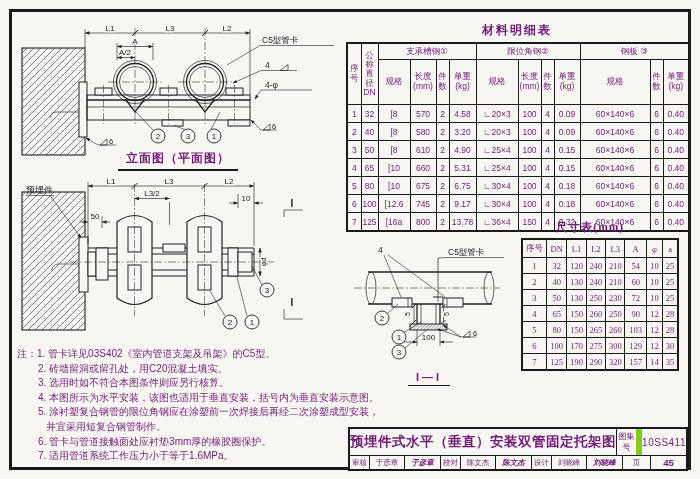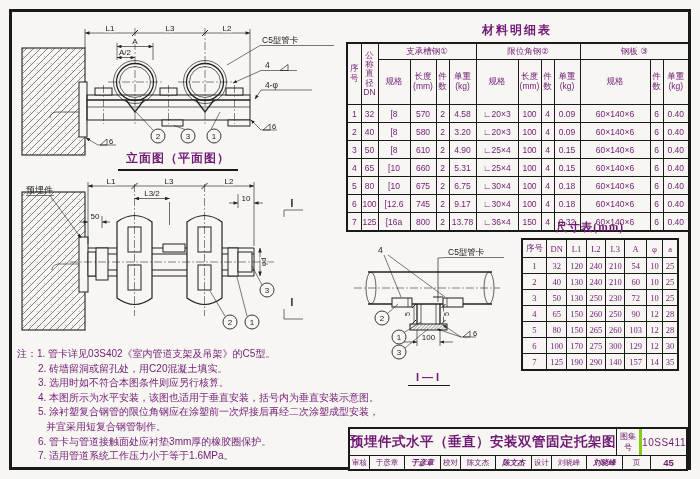--- a/index.html
+++ b/index.html
@@ -53,21 +53,21 @@
   .note-line.ind1{padding-left:21px;}
   .note-line.ind2{padding-left:29px;}
 
   .tb{position:absolute;left:348px;top:427px;width:340px;border:2px solid #1a1a1a;
       box-sizing:border-box;display:flex;flex-direction:column;background:#f7f6f2;}
   .tb *{box-sizing:border-box;}
   .tb-row1{display:flex;height:26px;}
   .tb-row2{display:flex;height:14px;border-top:1px solid #1a1a1a;}
   .tb-title{width:273px;border-right:1px solid #1a1a1a;display:flex;align-items:center;justify-content:center;
             font-weight:bold;font-size:13.5px;letter-spacing:.5px;white-space:nowrap;}
-  .tb-atlas-label{width:28px;border-right:3px solid #84cc16;font-size:8px;display:flex;align-items:center;
+  .tb-atlas-label{width:28px;border-right:6px solid #84cc16;font-size:8px;display:flex;align-items:center;
                   justify-content:center;text-align:center;}
   .tb-atlas-num{flex:1;display:flex;align-items:center;justify-content:center;font-size:10px;
                 font-weight:normal;letter-spacing:.5px;}
   .tb-cell{border-right:1px solid #1a1a1a;font-size:7.5px;display:flex;align-items:center;
            justify-content:center;white-space:nowrap;overflow:hidden;}
   .w-label{width:20px;}
   .w-name{width:35px;}
   .w-sig{width:36px;font-style:italic;font-weight:bold;}
   .w-page{width:28px;}
   .w-pagenum{flex:1;border-right:none;font-size:9.5px;font-weight:bold;}
@@ -596,21 +596,21 @@
             <td>300</td>
             <td>129</td>
             <td>12</td>
             <td>30</td>
           </tr>
           <tr>
             <td>7</td>
             <td>125</td>
             <td>190</td>
             <td>290</td>
-            <td>140</td>
+            <td>320</td>
             <td>157</td>
             <td>14</td>
             <td>35</td>
           </tr>
         </tbody>
     </table>
   </div>
 
   <div class="notes">
       <div class="note-line ind0">注：1. 管卡详见03S402《室内管道支架及吊架》的C5型。</div>

